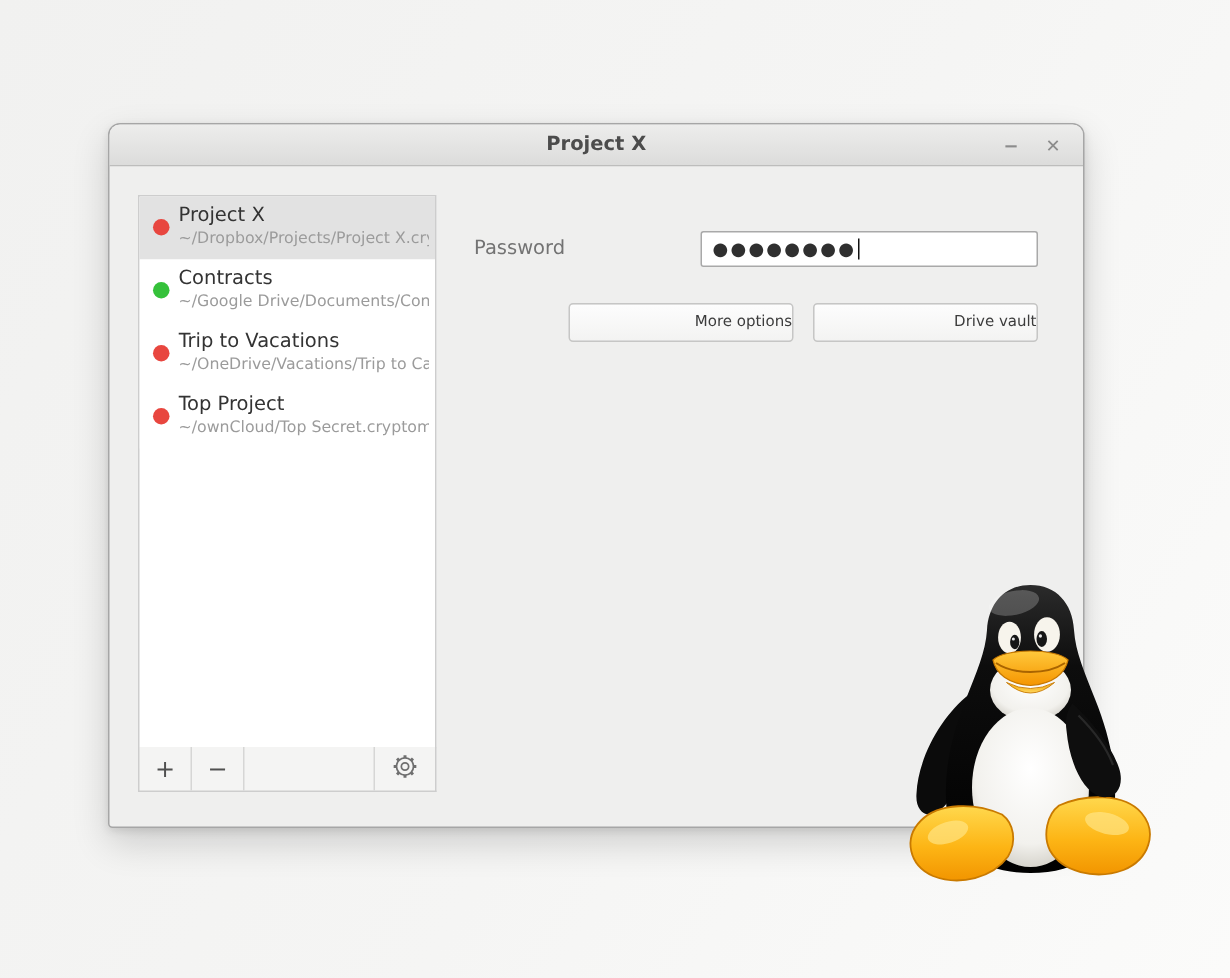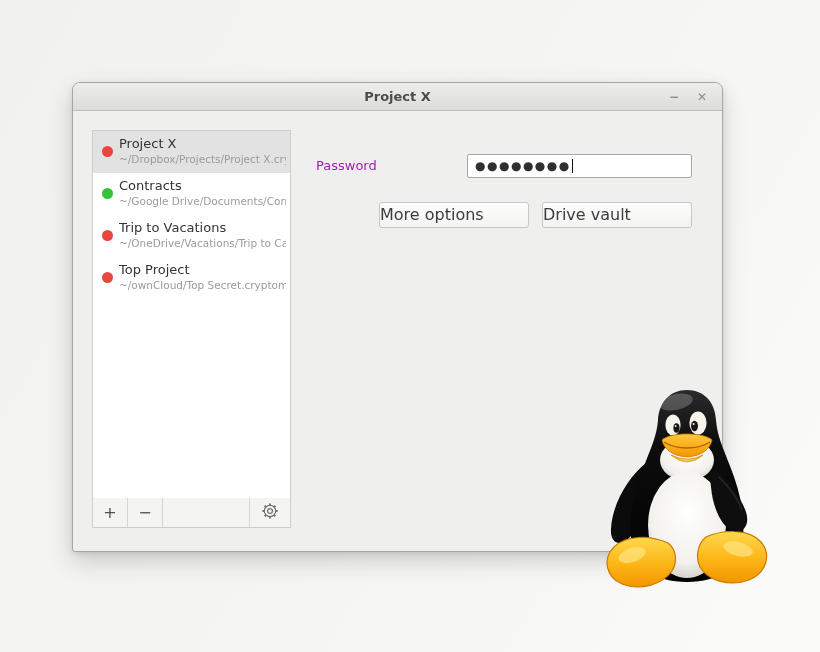--- a/index.html
+++ b/index.html
@@ -70,37 +70,37 @@
     height: 100%; display: flex; align-items: center; justify-content: center;
     border-right: 1px solid #d6d6d5; color: #505050; font-size: 16px;
   }
   .tb-add, .tb-remove { width: 35px; }
   .tb-spacer { flex: 1; border-right: 1px solid #d6d6d5; }
   .tb-gear { width: 40px; border-right: none; }
 
   
   .password-label {
     position: absolute; left: 243px; top: 43px; height: 24px; line-height: 24px;
-    font-size: 13px; color: #a21caf;
+    font-size: 13px; color: #737373;
   }
   .password-field {
     position: absolute; left: 394px; top: 43px; width: 225px; height: 24px;
     background: #ffffff; border: 1px solid #a9a9a9; border-radius: 2px;
     display: flex; align-items: center; padding-left: 7px;
   }
   .password-dots {
     font-size: 12px; letter-spacing: 1.5px; color: #2f2f2f; line-height: 1;
   }
   .caret { display: inline-block; width: 1px; height: 14px; background: #111; margin-left: 1px; }
   .btn {
     position: absolute; top: 91px; width: 150px; height: 26px;
     background: linear-gradient(#fdfdfd, #f3f3f2);
     border: 1px solid #c6c6c5; border-radius: 3px;
-    font-family: inherit; font-size: 16px; color: #3c3c3c;
-    text-align: left; line-height: 24px;
+    font-family: inherit; font-size: 10px; color: #3c3c3c;
+    text-align: right; line-height: 24px;
   }
   .btn-more { left: 306px; }
   .btn-unlock { left: 469px; }
 
   
   .tux { position: absolute; left: 598px; top: 385px; width: 170px; height: 212px; }
 </style>
 </head>
 <body>
 

